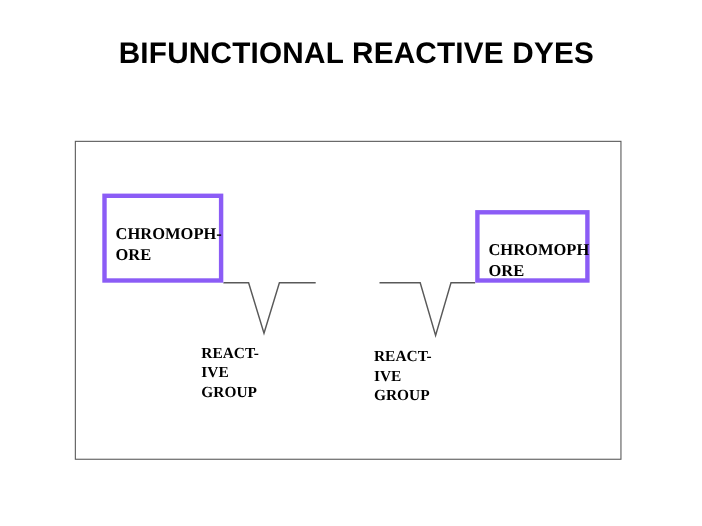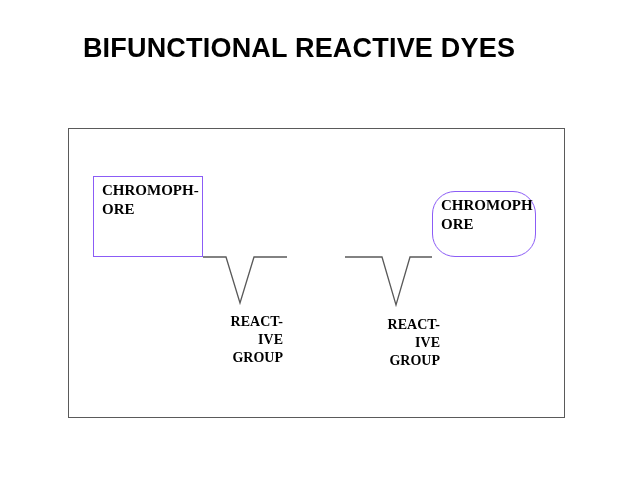--- a/index.html
+++ b/index.html
@@ -22,41 +22,42 @@
     left: 0;
     top: 33px;
     width: 598px;
     text-align: center;
     font-family: "Liberation Sans", sans-serif;
     font-weight: bold;
     font-size: 27px;
     letter-spacing: 0.2px;
     color: #000000;
     white-space: nowrap;
+    padding-left: 25px;
   }
 
   
   #frame {
     position: absolute;
     left: 68px;
     top: 128px;
     width: 497px;
     height: 290px;
     border: 1px solid #5a5a5a;
     background: #ffffff;
     box-sizing: border-box;
   }
 
   
   .unit-box {
     position: absolute;
-    border: 1px solid #8b5cf6;
+    border: 4px solid #8b5cf6;
     background: #ffffff;
     box-sizing: border-box;
-    padding: 4px 0 0 8px;
+    padding: 24px 0 0 8px;
   }
   .unit-box .box-text {
     font-family: "Liberation Serif", serif;
     font-weight: bold;
     font-size: 15px;
     line-height: 1.24;
     color: #000000;
     white-space: pre-line;
   }
 
@@ -70,42 +71,41 @@
     left: 287px;
     top: 176px;
     width: 58px;
     height: 81px;
   }
   #box-chromophore-right {
     left: 432px;
     top: 191px;
     width: 104px;
     height: 66px;
-    border-radius: 23px;
   }
 
   
   #connectors {
     position: absolute;
     left: 0;
     top: 0;
     width: 638px;
     height: 478px;
     pointer-events: none;
   }
 
   
   .rg-label {
     position: absolute;
     font-family: "Liberation Serif", serif;
     font-weight: bold;
     font-size: 14px;
     line-height: 1.28;
     color: #000000;
-    text-align: right;
+    text-align: left;
     white-space: pre-line;
   }
   #label-reactive-left {
     left: 183px;
     top: 313px;
     width: 100px;
   }
   #label-reactive-right {
     left: 340px;
     top: 316px;

